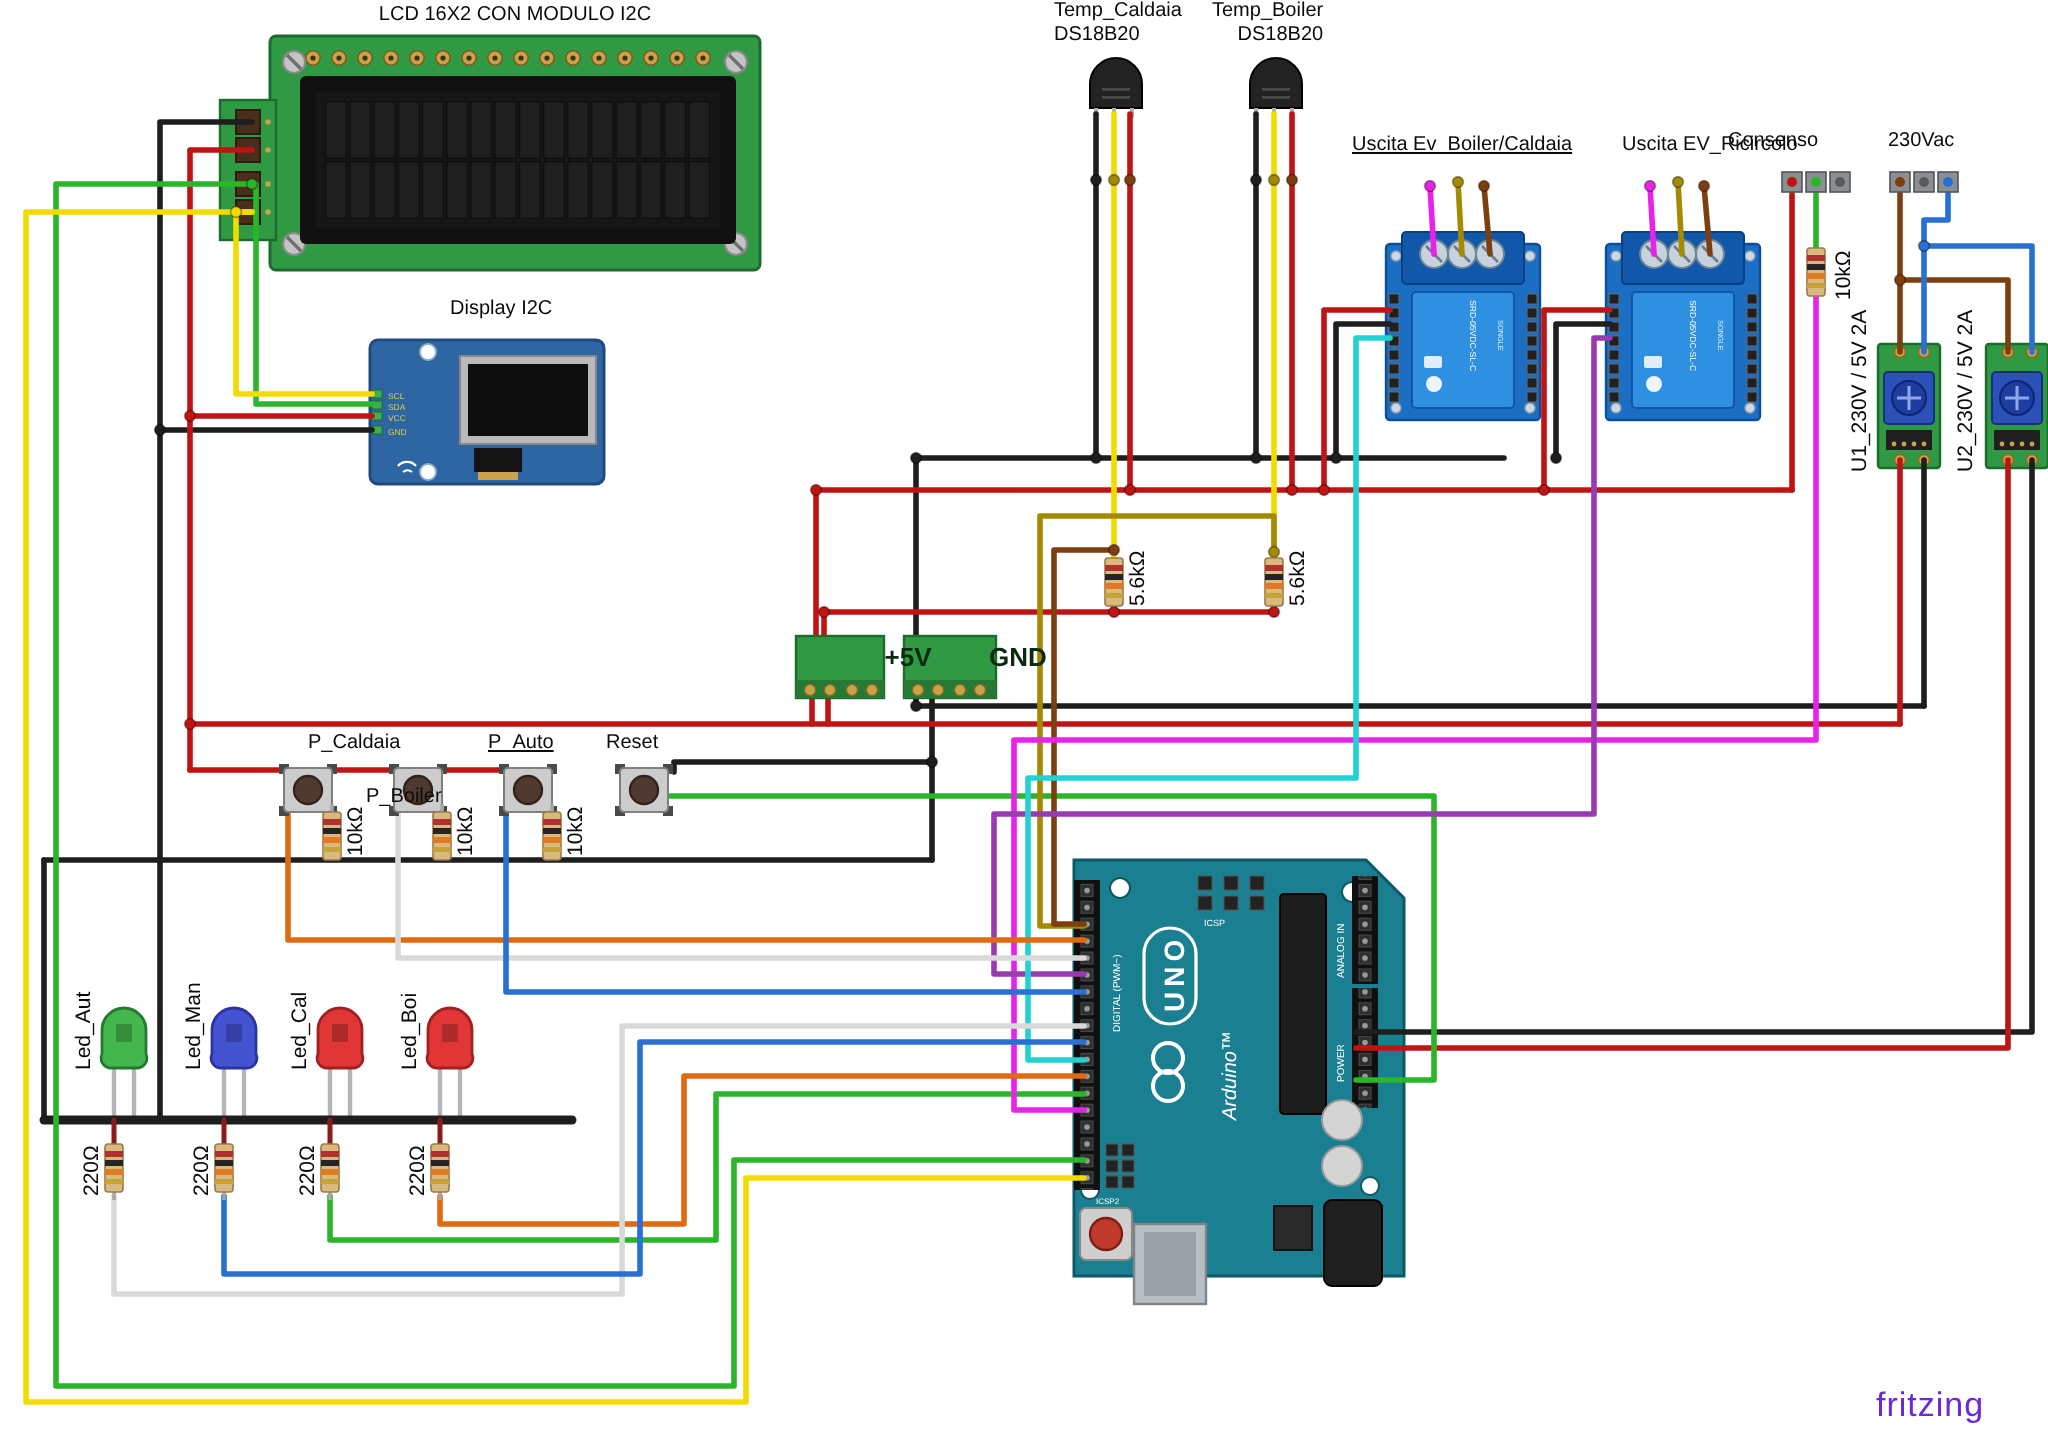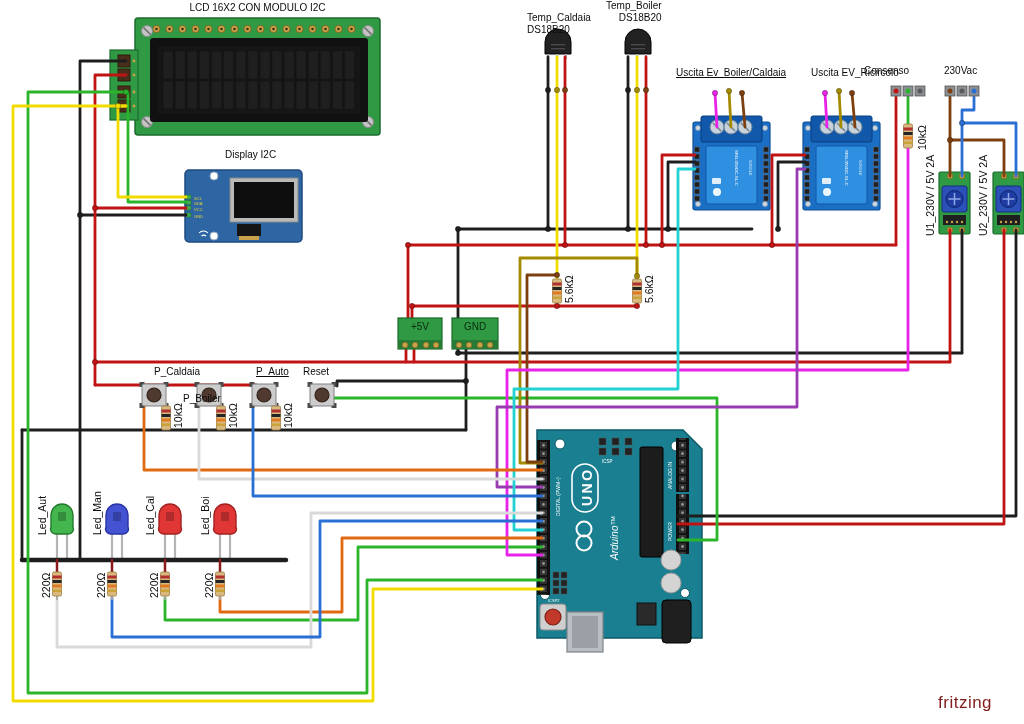--- a/index.html
+++ b/index.html
@@ -3,22 +3,22 @@
 <meta charset="utf-8">
 <style>
   html,body{margin:0;padding:0;background:#ffffff;}
   #canvas{position:relative;width:1024px;height:724px;background:#ffffff;overflow:hidden;
           font-family:"Liberation Sans",sans-serif;}
   #scene{position:absolute;left:0;top:0;}
   .hl{position:absolute;font-size:10px;color:#0b0b0b;white-space:nowrap;line-height:11.5px;}
   .vl{position:absolute;font-size:10.5px;color:#0b0b0b;white-space:nowrap;
       transform-origin:0 0;transform:rotate(-90deg);}
   .ctr{text-align:center;}
-  .term-lab{position:absolute;font-size:10px;font-weight:normal;color:#0b2b10;text-align:center;}
-  .watermark{position:absolute;font-size:17px;color:#7f1d1d;letter-spacing:0.5px;}
+  .term-lab{position:absolute;font-size:13px;font-weight:bold;color:#0b2b10;text-align:center;margin-left:34px;}
+  .watermark{position:absolute;font-size:17px;color:#6d28d9;letter-spacing:0.5px;}
   .two-line span{display:block;}
 </style>
 </head>
 <body>
 
 <div id="canvas">
 <svg id="scene" width="1024" height="724" viewBox="0 0 1024 724" xmlns="http://www.w3.org/2000/svg">
   <defs>
     <pattern id="lcdpins" patternUnits="userSpaceOnUse" x="150" y="22" width="13" height="14">
       <circle cx="6.5" cy="7" r="3.6" fill="#caa24a" stroke="#7a5c1c" stroke-width="0.8"></circle>
@@ -466,21 +466,21 @@
         </g>
     <g>
           <use href="#res-proto" x="220" y="572"></use>
         </g>
   </g>
 </svg>
 
 <div class="hl ctr" style="left:135px;top:2px;width:245px;">LCD 16X2 CON MODULO I2C</div>
 <div class="hl" style="left:177px;top:149px;margin-left:48px;">Display I2C</div>
 
-<div class="hl two-line" style="left:527px;top:12px;">
+<div class="hl two-line" style="left:527px;top:0px;">
   <span>Temp_Caldaia</span>
   <span>DS18B20</span>
 </div>
 <div class="hl two-line" style="left:606px;top:0px;text-align:right;">
   <span>Temp_Boiler</span>
   <span>DS18B20</span>
 </div>
 
 <div class="hl" style="left:676px;top:67px;text-decoration:underline;">Uscita Ev_Boiler/Caldaia</div>
 <div class="hl" style="left:799px;top:67px;margin-left:12px;">Uscita EV_Ricircolo</div>
@@ -491,21 +491,21 @@
 <div class="vl" style="left:977px;top:236px;">U2_230V / 5V 2A</div>
 <div class="vl" style="left:916px;top:150px;">10kΩ</div>
 <div class="vl" style="left:563px;top:303px;">5.6kΩ</div>
 <div class="vl" style="left:643px;top:303px;">5.6kΩ</div>
 
 <div class="term-lab" style="left:398px;top:321px;width:44px;">+5V</div>
 <div class="term-lab" style="left:452px;top:321px;width:46px;">GND</div>
 
 <div class="hl" style="left:126px;top:366px;padding-left:28px;">P_Caldaia</div>
 <div class="hl" style="left:183px;top:366px;margin-top:27px;">P_Boiler</div>
-<div class="hl" style="left:256px;top:366px;text-decoration:underline;">P_Auto</div>
+<div class="hl" style="left:244px;top:366px;text-decoration:underline;">P_Auto</div>
 <div class="hl" style="left:303px;top:366px;">Reset</div>
 
 <div class="vl" style="left:172px;top:428px;">10kΩ</div>
 <div class="vl" style="left:227px;top:428px;">10kΩ</div>
 <div class="vl" style="left:282px;top:428px;">10kΩ</div>
 
 <div class="vl" style="left:36px;top:535px;">Led_Aut</div>
 <div class="vl" style="left:91px;top:535px;">Led_Man</div>
 <div class="vl" style="left:144px;top:535px;">Led_Cal</div>
 <div class="vl" style="left:199px;top:535px;">Led_Boi</div>

